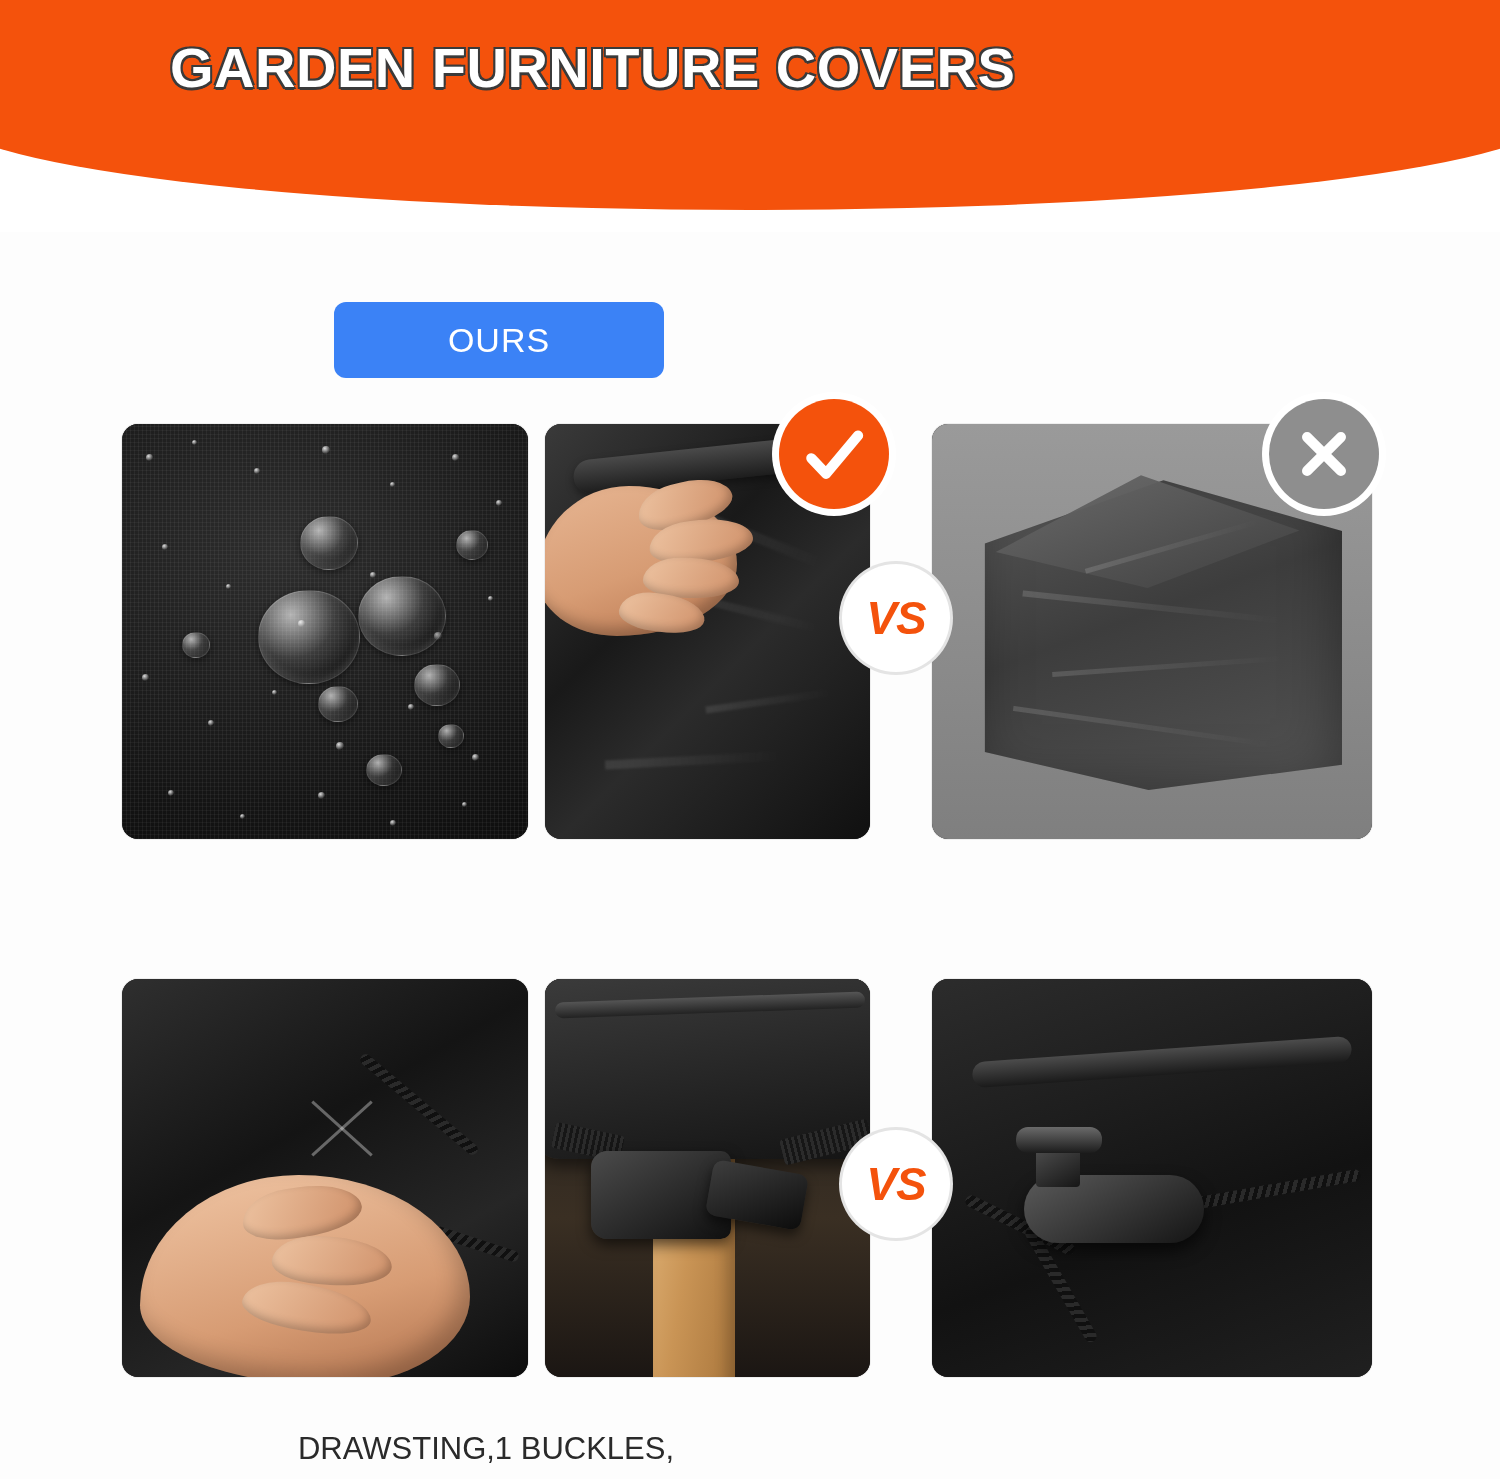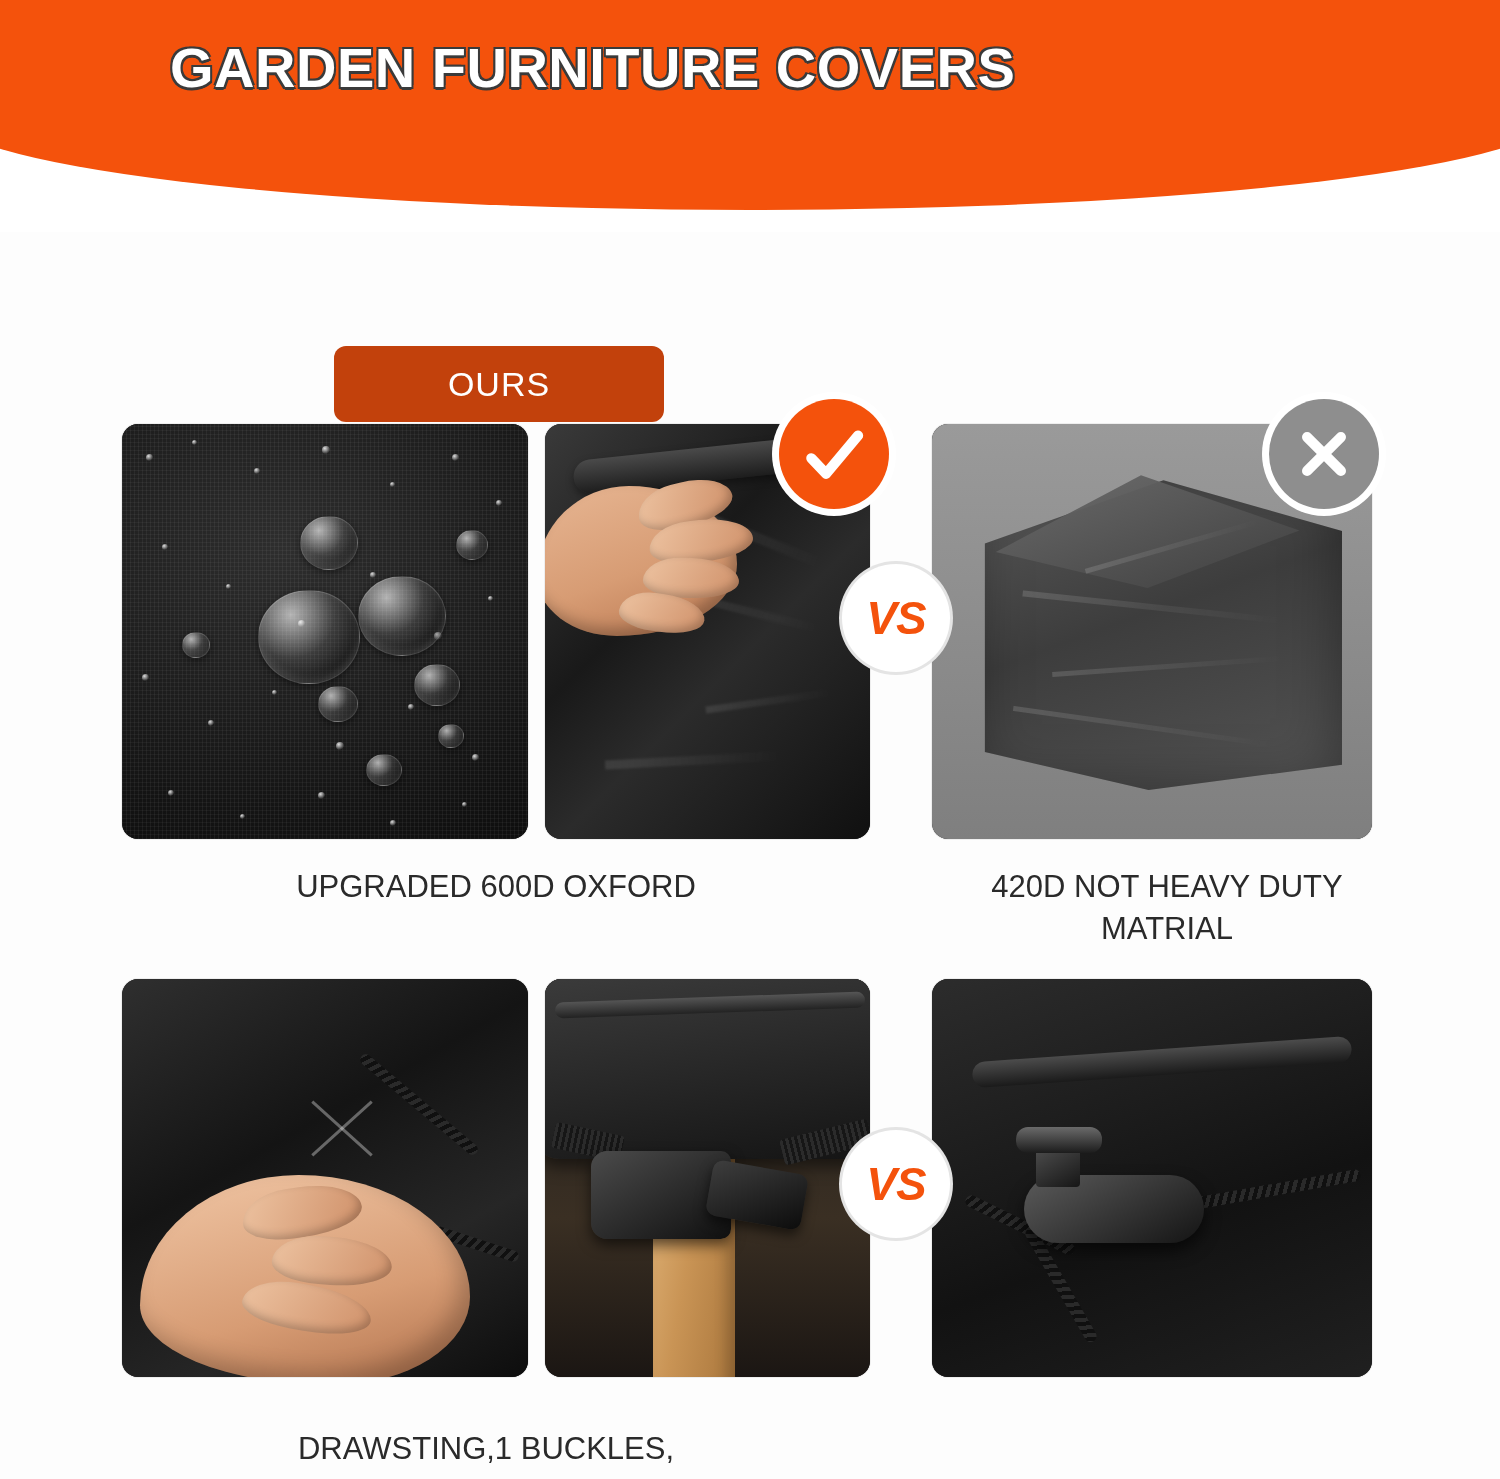--- a/index.html
+++ b/index.html
@@ -67,22 +67,21 @@
     border-radius: 12px;
     color: #ffffff;
     font-size: 34px;
     letter-spacing: 1px;
   }
   .chip-ours {
     left: 334px;
     top: 302px;
     width: 330px;
     height: 76px;
-    background: #c2410c;
-    margin-top: 44px;
+    background: #3b82f6;
   }
   .chip-others {
     left: 979px;
     top: 295px;
     width: 330px;
     height: 76px;
     background: #8e8e8e;
   }
 
   
@@ -437,22 +436,20 @@
   </div>
   <div class="badge-circle badge-x">
     <svg viewBox="0 0 24 24" aria-hidden="true">
         <path d="M5 5 L19 19 M19 5 L5 19" fill="none" stroke="#ffffff" stroke-width="4.2" stroke-linecap="round"></path>
       </svg>
   </div>
   <div class="vs-badge vs-1">
     <span>VS</span>
   </div>
 
-  <div class="caption cap-1">UPGRADED 600D OXFORD</div>
-  <div class="caption cap-2">420D NOT HEAVY DUTY MATRIAL</div>
 
   <div class="tile tile-4">
     <div class="t4-cloth"></div>
     <div class="t4-xstitch"></div>
     <div class="cord" style="left:222px;top:120px;width:150px;height:11px;transform:rotate(40deg);"></div>
     <div class="cord" style="left:250px;top:250px;width:150px;height:11px;transform:rotate(18deg);"></div>
     <div class="cord" style="left:86px;top:236px;width:110px;height:11px;transform:rotate(6deg);"></div>
     <div class="ball"></div>
     <div class="hand4"></div>
     <div class="finger" style="left:120px;top:208px;width:120px;height:50px;transform:rotate(-8deg);"></div>

